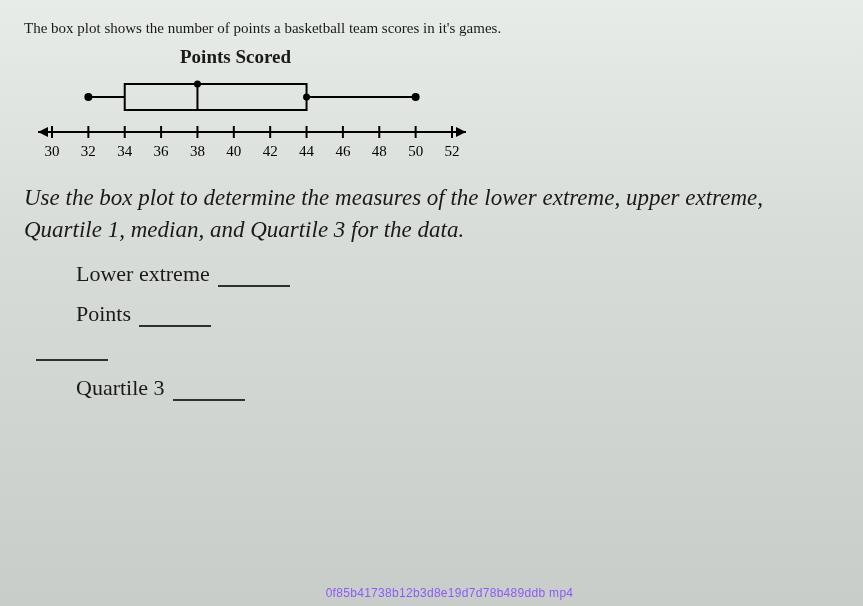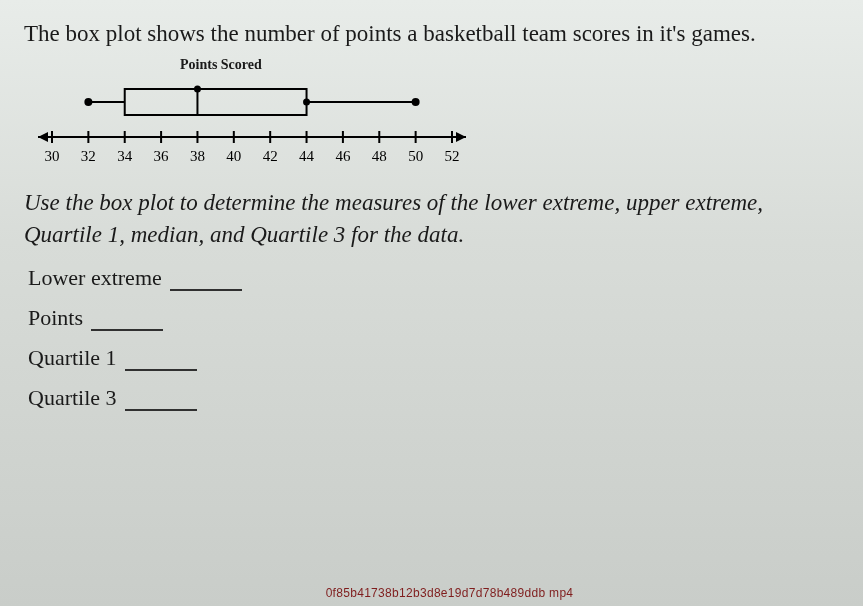--- a/index.html
+++ b/index.html
@@ -7,48 +7,48 @@
     margin: 0;
     padding: 18px 24px 10px 24px;
     width: 863px;
     height: 606px;
     background: linear-gradient(180deg, #e8ece9 0%, #d8dcd8 40%, #c9cdc9 100%);
     font-family: Georgia, 'Times New Roman', serif;
     color: #1a1a1a;
     overflow: hidden;
     position: relative;
   }
-  .intro { font-size: 23px; line-height: 1.35; margin-bottom: 8px; }
+  .intro { font-size: 15px; line-height: 1.35; margin-bottom: 8px; }
 
   .chart-wrap { margin: 4px 0 12px 8px; }
-  .chart-title { font-size: 14px; font-weight: bold; text-align: left; margin-left: 148px; margin-bottom: 2px; }
+  .chart-title { font-size: 19px; font-weight: bold; text-align: left; margin-left: 148px; margin-bottom: 2px; }
 
   svg.boxplot { display: block; }
 
   .prompt { font-size: 23px; line-height: 1.4; margin: 10px 0 14px 0; font-style: italic; }
 
   .answers { margin-left: 4px; }
   .answer-row { display: flex; align-items: flex-end; margin: 14px 0; font-size: 22px; }
-  .answer-label { white-space: nowrap; }
+  .answer-label { white-space: nowrap; margin-left: 48px; }
   .blank {
     display: inline-block;
     min-width: 72px;
     border-bottom: 2px solid #303030;
     margin-left: 8px;
     height: 20px;
   }
 
   .footer-hash {
     position: absolute;
     bottom: 6px;
     left: 0; right: 0;
     text-align: center;
     font-family: Arial, sans-serif;
     font-size: 12px;
-    color: #7f1d1d;
+    color: #8b5cf6;
     letter-spacing: 0.3px;
     padding-left: 36px;
   }
 </style>
 </head>
 <body>
 
 <div class="intro">The box plot shows the number of points a basketball team scores in it's games.</div>
 
 <div class="chart-wrap">
@@ -97,21 +97,20 @@
 <div class="answers">
   <div class="answer-row">
     <span class="answer-label">Lower extreme</span>
     <span class="blank"></span>
   </div>
   <div class="answer-row">
     <span class="answer-label">Points</span>
     <span class="blank"></span>
   </div>
   <div class="answer-row">
-    <span class="answer-label">Quartile 1</span>
     <span class="blank"></span>
   </div>
   <div class="answer-row">
     <span class="answer-label">Quartile 3</span>
     <span class="blank"></span>
   </div>
 </div>
 
 <div class="footer-hash">0f85b41738b12b3d8e19d7d78b489ddb mp4</div>
 

